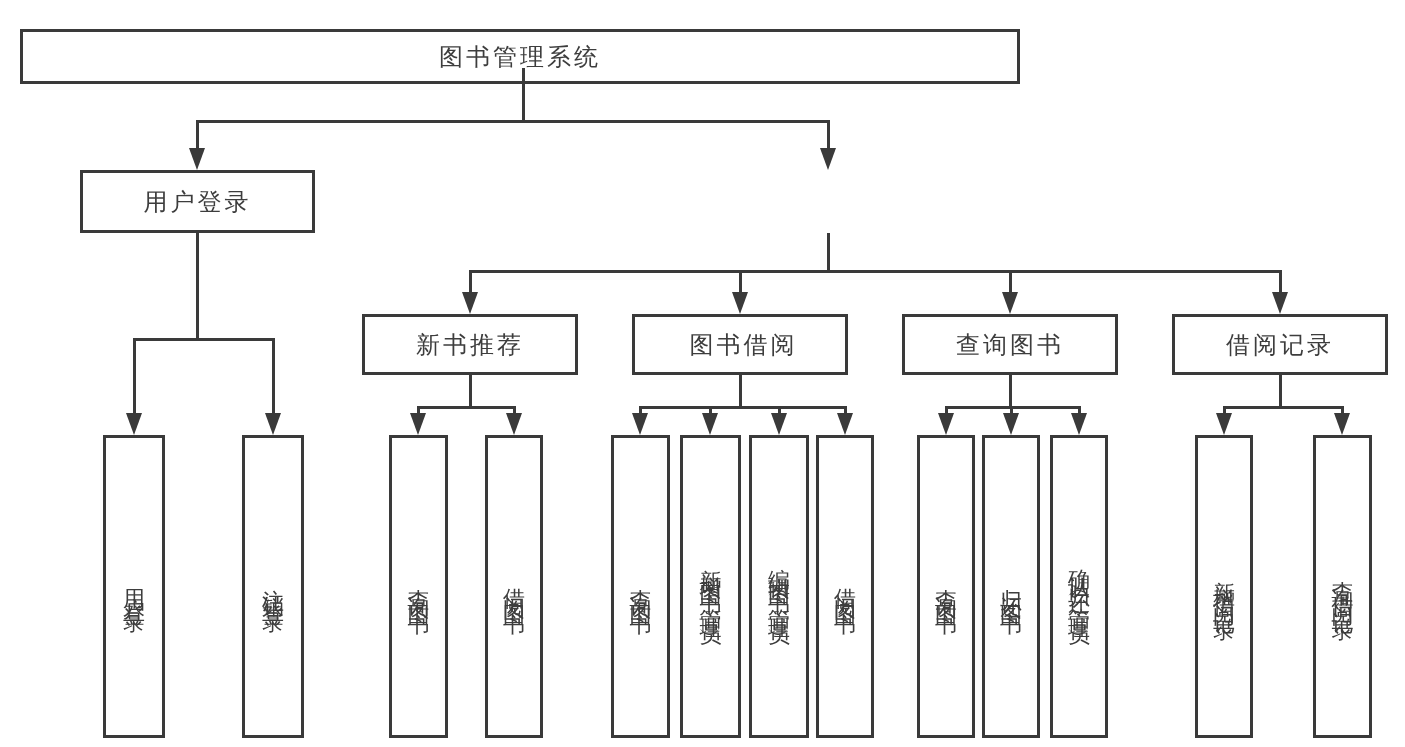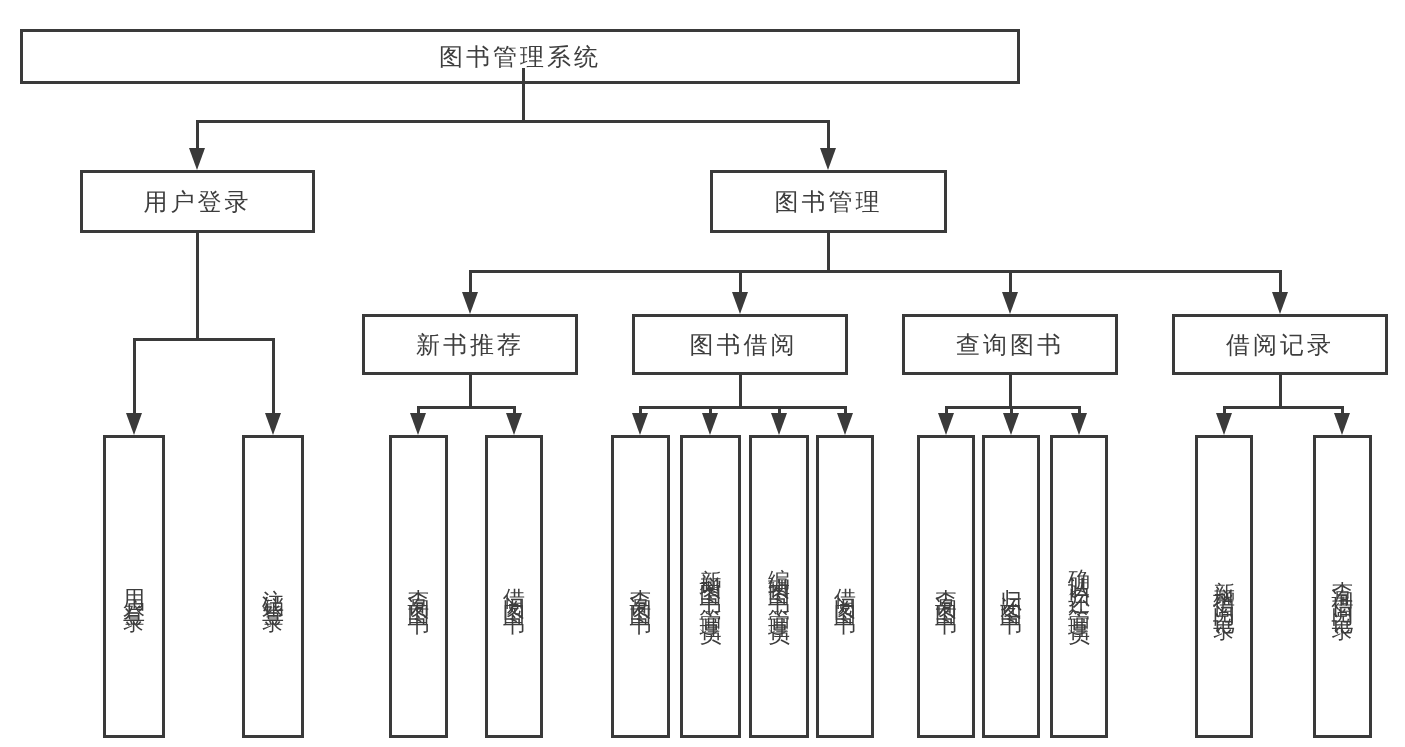--- a/index.html
+++ b/index.html
@@ -56,21 +56,20 @@
   }
 </style>
 </head>
 <body>
 
 <div class="diagram">
 
   <div class="node" style="left:20px; top:13px; width:1000px; height:55px;margin-top:16px;">图书管理系统</div>
 
   <div class="node" style="left:80px; top:170px; width:235px; height:63px;">用户登录</div>
-  <div class="node" style="left:710px; top:170px; width:237px; height:63px;">图书管理</div>
 
   <div class="node" style="left:362px; top:314px; width:216px; height:61px;">新书推荐</div>
   <div class="node" style="left:632px; top:314px; width:216px; height:61px;padding-left:7px;">图书借阅</div>
   <div class="node" style="left:902px; top:314px; width:216px; height:61px;">查询图书</div>
   <div class="node" style="left:1172px; top:314px; width:216px; height:61px;">借阅记录</div>
 
   <div class="node vert" style="left:103px; top:435px; width:62px; height:303px;">用户登录</div>
   <div class="node vert" style="left:242px; top:435px; width:62px; height:303px;">注销登录</div>
 
   <div class="node vert" style="left:389px; top:435px; width:59px; height:303px;">查询图书</div>

